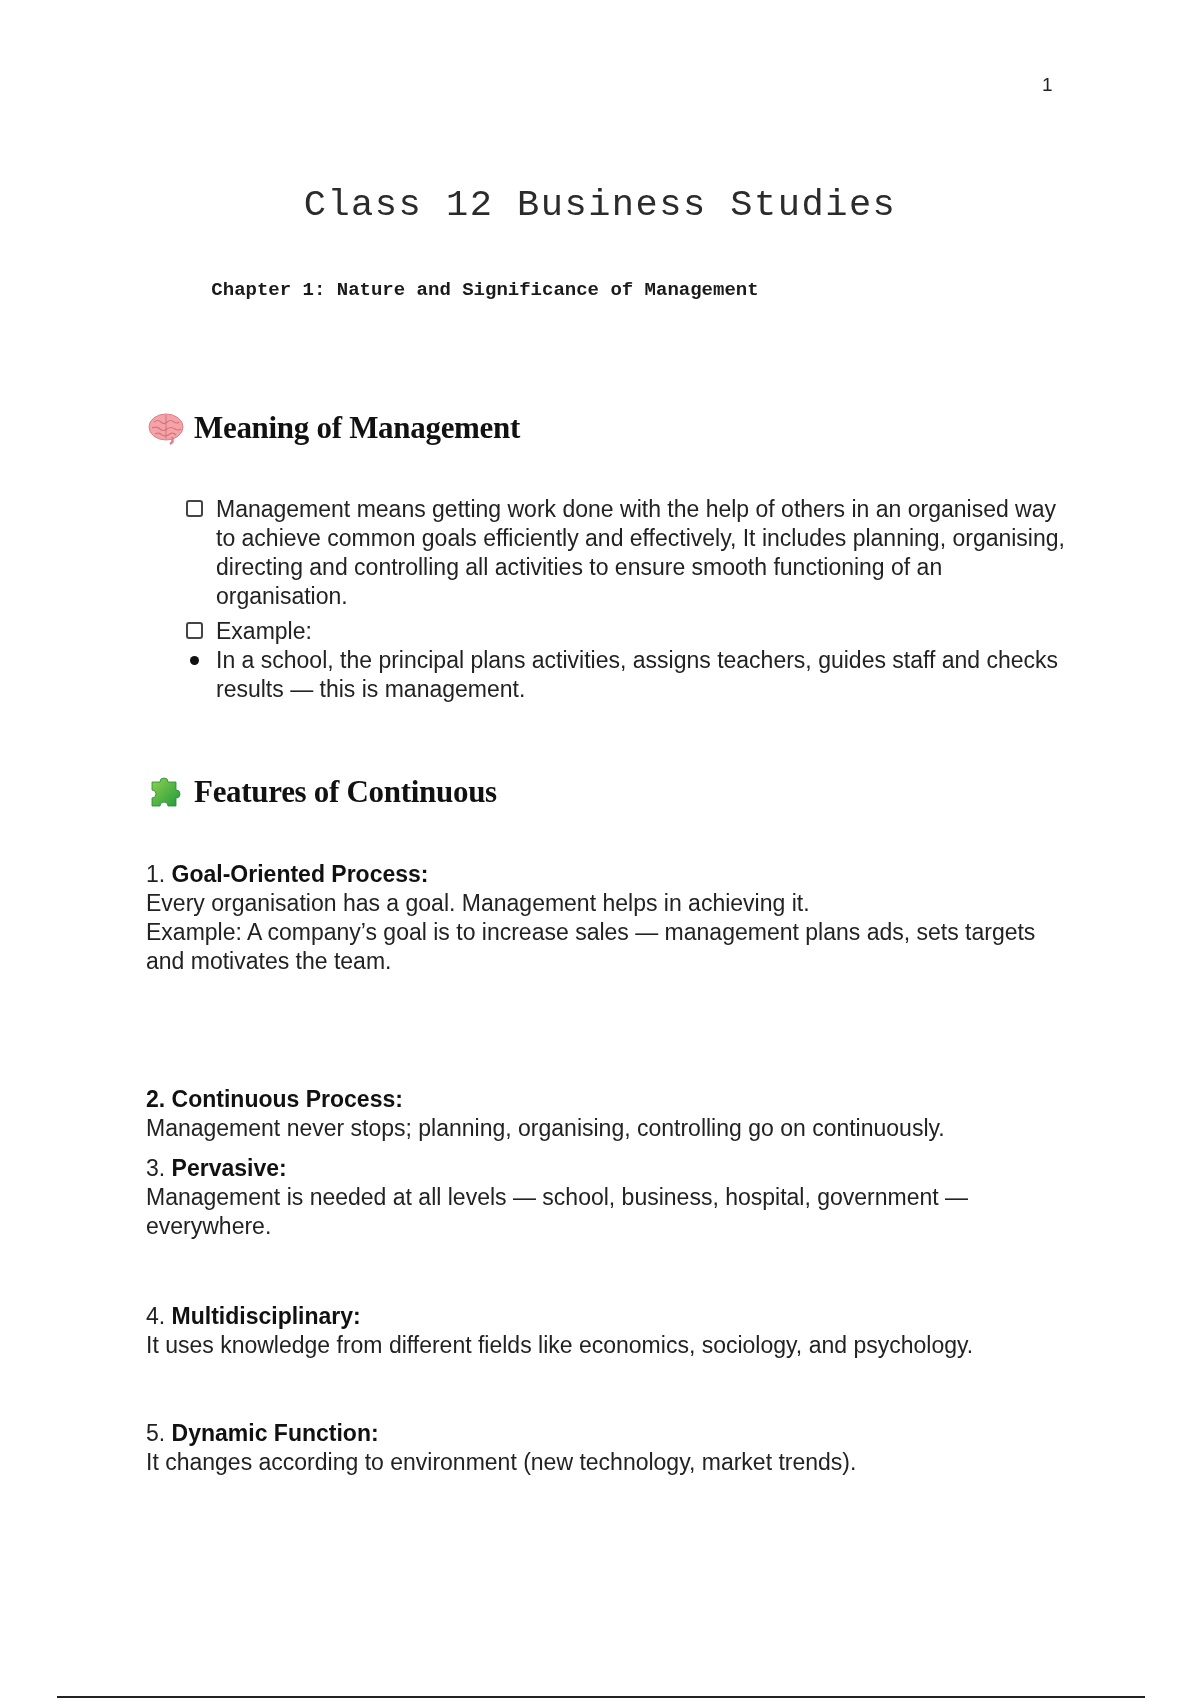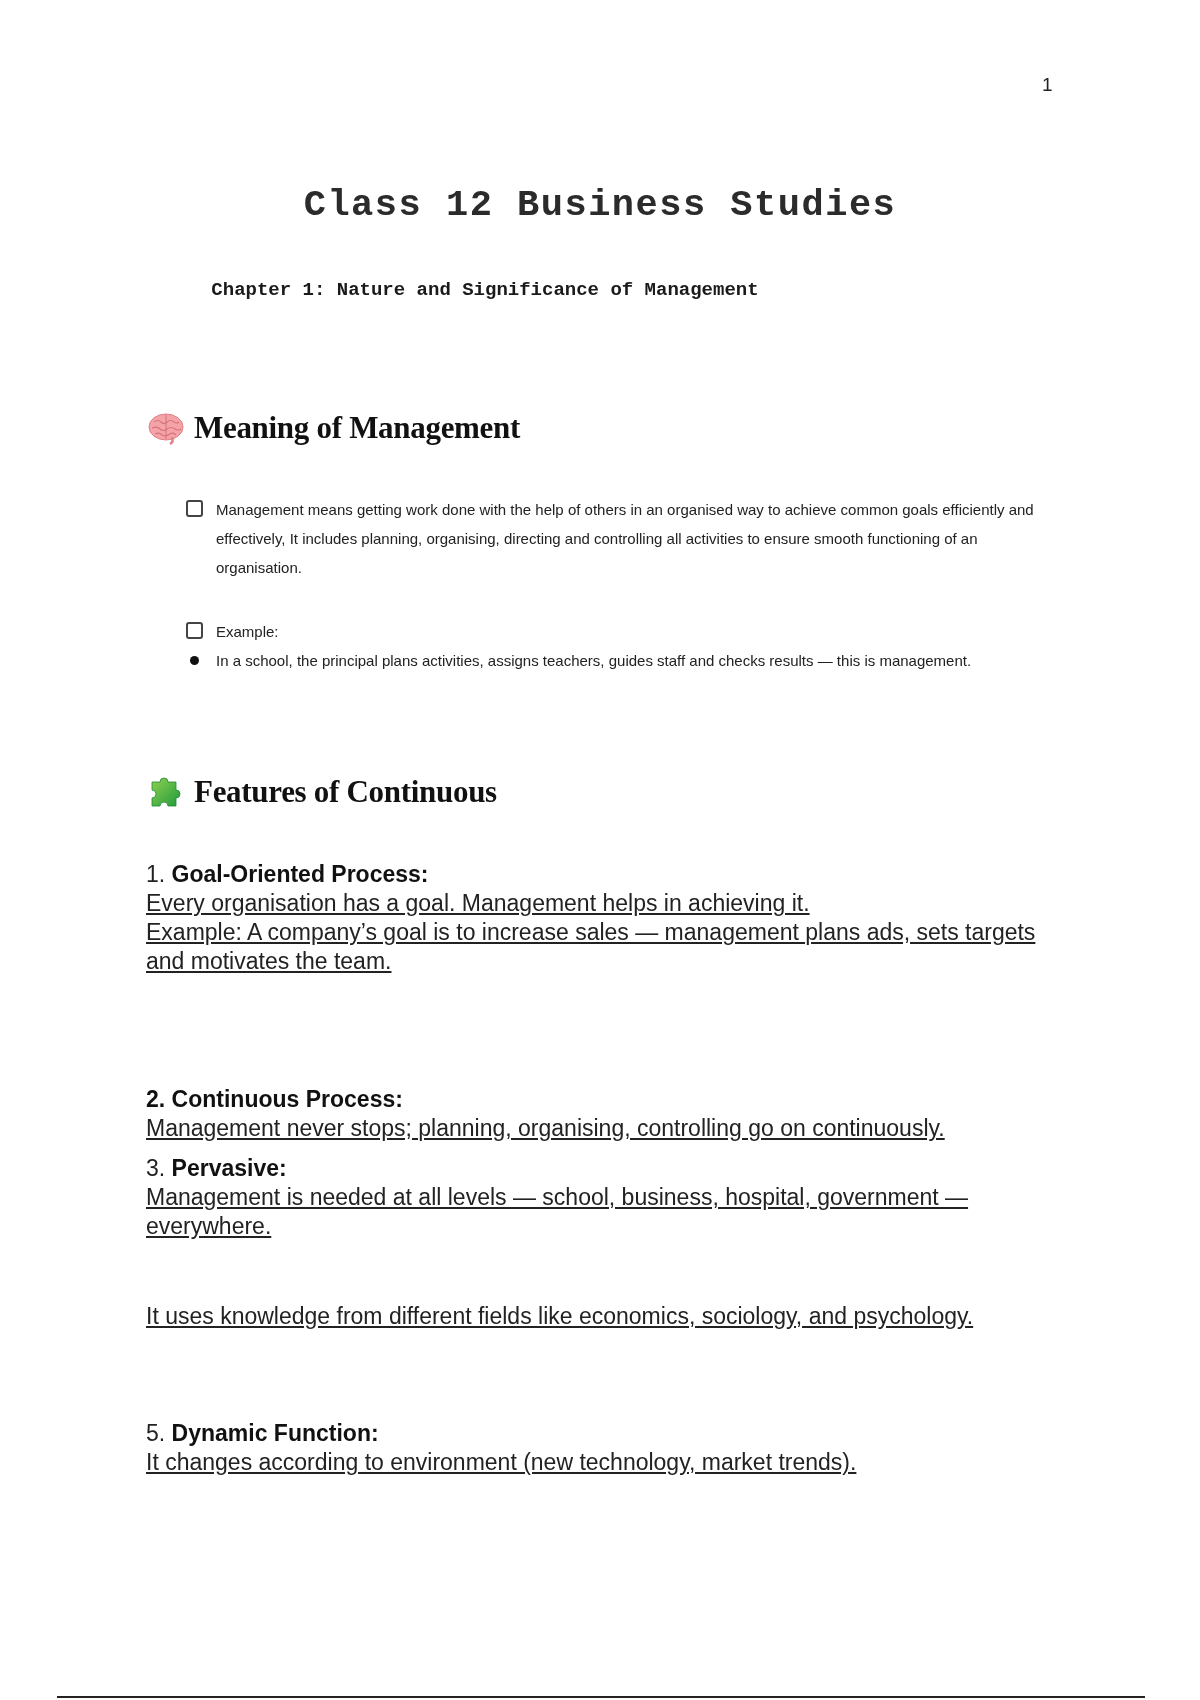--- a/index.html
+++ b/index.html
@@ -25,21 +25,21 @@
     .doc-title {
       position: absolute;
       top: 184px;
       left: 0;
       width: 1200px;
       text-align: center;
       font-family: "Liberation Mono", monospace;
       font-size: 37px;
       letter-spacing: 1.5px;
       color: #2b2b2b;
-      font-weight: bold;
+      font-weight: normal;
       margin: 0;
     }
     .doc-subtitle {
       position: absolute;
       top: 279px;
       left: 0;
       width: 970px;
       text-align: center;
       font-family: "Liberation Mono", monospace;
       font-size: 19px;
@@ -62,21 +62,21 @@
     .section-heading .emoji {
       width: 40px;
       height: 40px;
       margin-right: 8px;
       display: inline-block;
     }
     .list-block {
       position: absolute;
       left: 186px;
       width: 880px;
-      font-size: 15px;
+      font-size: 23px;
       line-height: 29px;
       color: #222;
     }
     .list-row {
       display: flex;
       align-items: flex-start;
     }
     .checkbox {
       flex: 0 0 auto;
       width: 17px;
@@ -119,21 +119,20 @@
     }
     .feature .feature-title {
       display: block;
     }
     .feature .feature-title b {
       font-weight: bold;
       color: #111;
     }
     .feature p {
       margin: 0;
-      text-decoration: underline;
     }
     .bottom-rule {
       position: absolute;
       left: 57px;
       top: 1696px;
       width: 1088px;
       height: 2px;
       background: #222;
     }
   </style>
@@ -206,20 +205,21 @@
     <span class="feature-title"><b><span>2.</span> <span>Continuous Process:</span></b></span>
     <p>Management never stops; planning, organising, controlling go on continuously.</p>
   </div>
 
   <div class="feature" style="top:1154px;">
     <span class="feature-title"><span>3.</span> <b>Pervasive:</b></span>
     <p>Management is needed at all levels — school, business, hospital, government — everywhere.</p>
   </div>
 
   <div class="feature" style="top:1302px;">
+    <span class="feature-title"><span>4.</span> <b>Multidisciplinary:</b></span>
     <p>It uses knowledge from different fields like economics, sociology, and psychology.</p>
   </div>
 
   <div class="feature" style="top:1419px;">
     <span class="feature-title"><span>5.</span> <b>Dynamic Function:</b></span>
     <p>It changes according to environment (new technology, market trends).</p>
   </div>
 
   <div class="bottom-rule"></div>
 </div>

